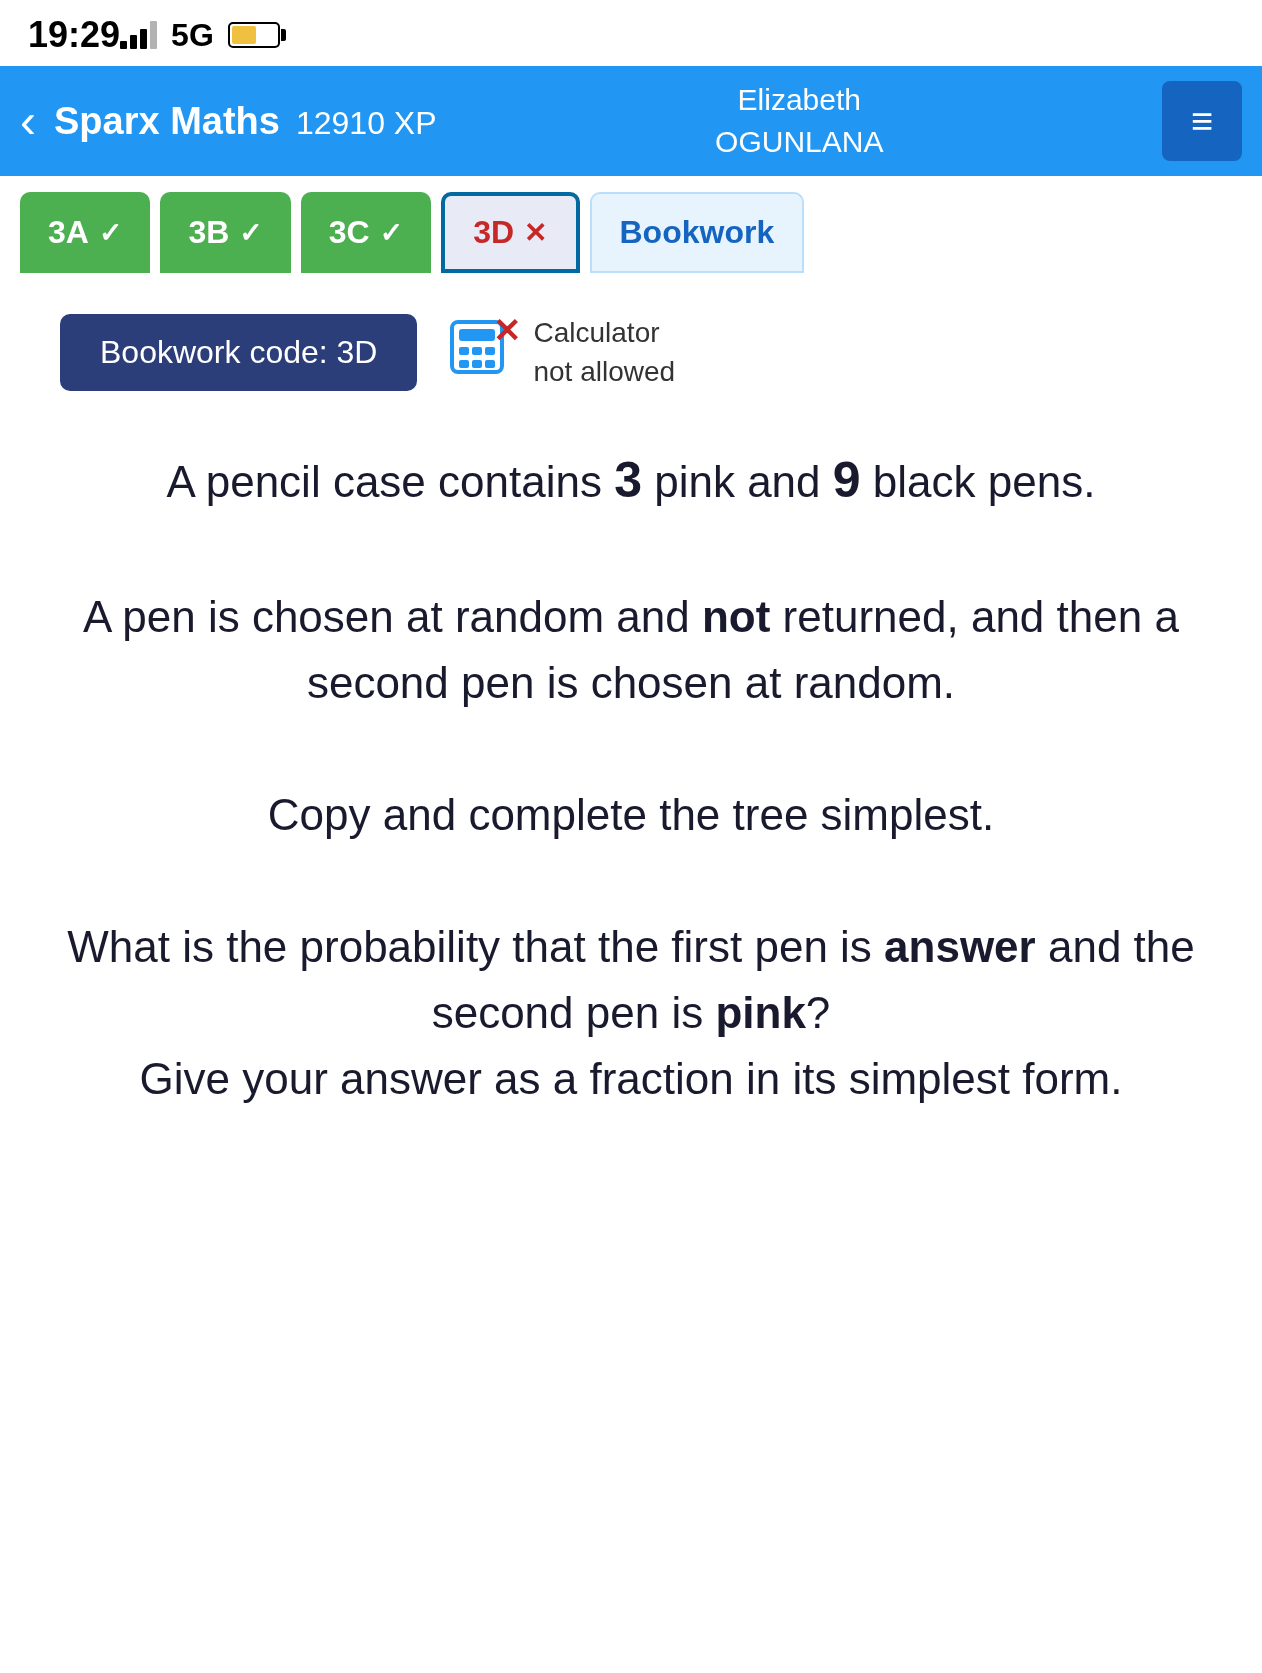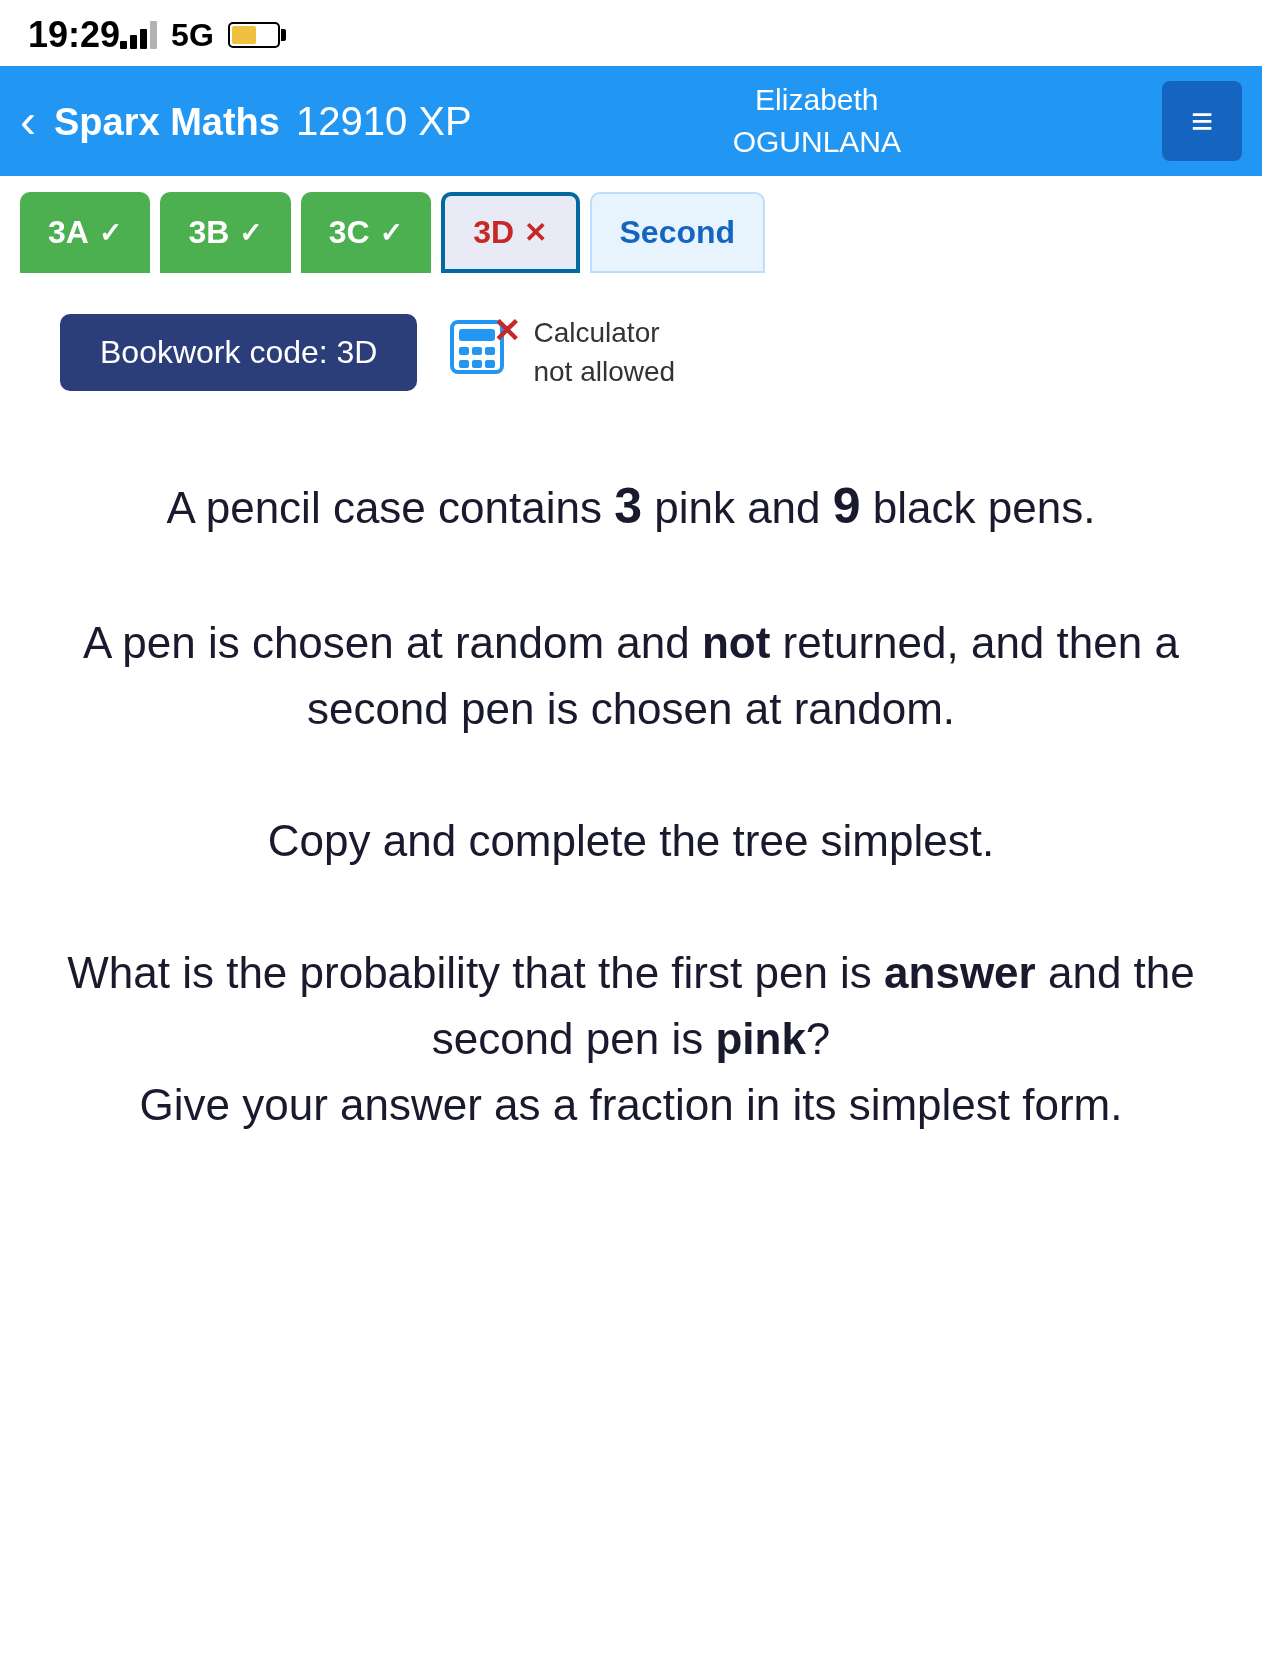--- a/index.html
+++ b/index.html
@@ -102,21 +102,21 @@
     .header-brand {
       display: flex;
       flex-direction: column;
     }
     .header-title {
       font-size: 38px;
       font-weight: 700;
       color: #fff;
     }
     .header-xp {
-      font-size: 40px;
+      font-size: 32px;
       color: #fff;
       font-weight: 400;
       text-align: center;
     }
     .header-title-row {
       display: flex;
       align-items: baseline;
       gap: 16px;
     }
     .header-user {
@@ -177,21 +177,21 @@
     
     .content {
       padding: 40px 60px;
     }
 
     
     .info-row {
       display: flex;
       align-items: center;
       gap: 30px;
-      margin-bottom: 78px;
+      margin-bottom: 52px;
     }
     .bookwork-badge {
       background: #2c3e7a;
       color: #fff;
       font-size: 32px;
       font-weight: 500;
       padding: 20px 40px;
       border-radius: 10px;
     }
     .calculator-info {
@@ -303,21 +303,21 @@
   </div>
   <div class="tab tab-completed">
     <span>3C</span>
     <span class="check-icon">✓</span>
   </div>
   <div class="tab tab-active-wrong">
     <span>3D</span>
     <span class="cross-icon">✕</span>
   </div>
   <div class="tab tab-summary">
-    <span>Second</span>
+    <span>Bookwork</span>
   </div>
 </div>
 
 <div class="content">
 
   <div class="info-row">
     <div class="bookwork-badge">Bookwork code: 3D</div>
     <div class="calculator-info">
       <div class="calculator-icon-wrap">
         <svg class="calc-svg" viewBox="0 0 60 60" fill="none" xmlns="http://www.w3.org/2000/svg">

